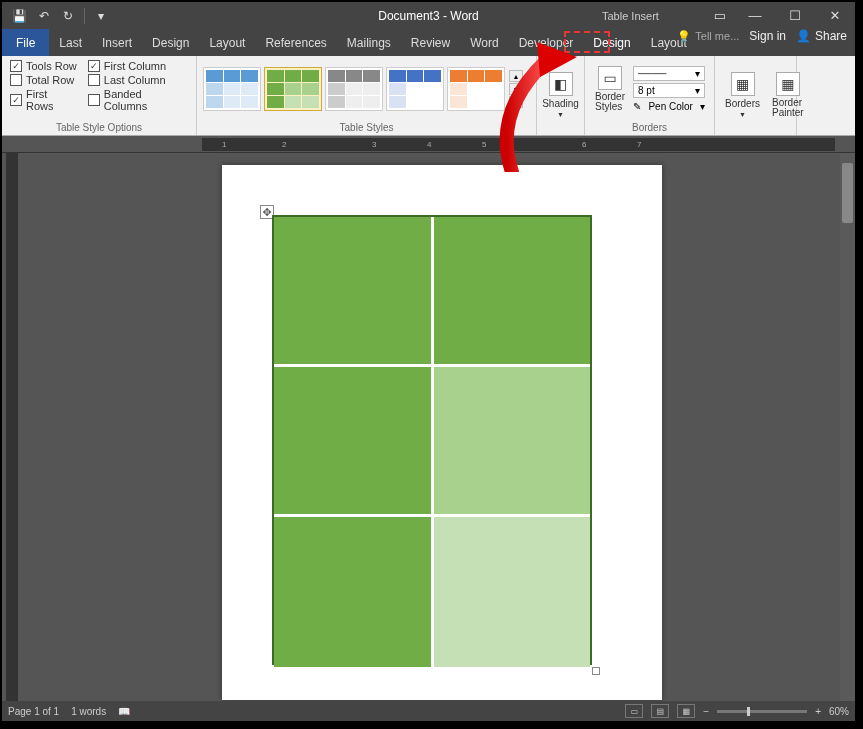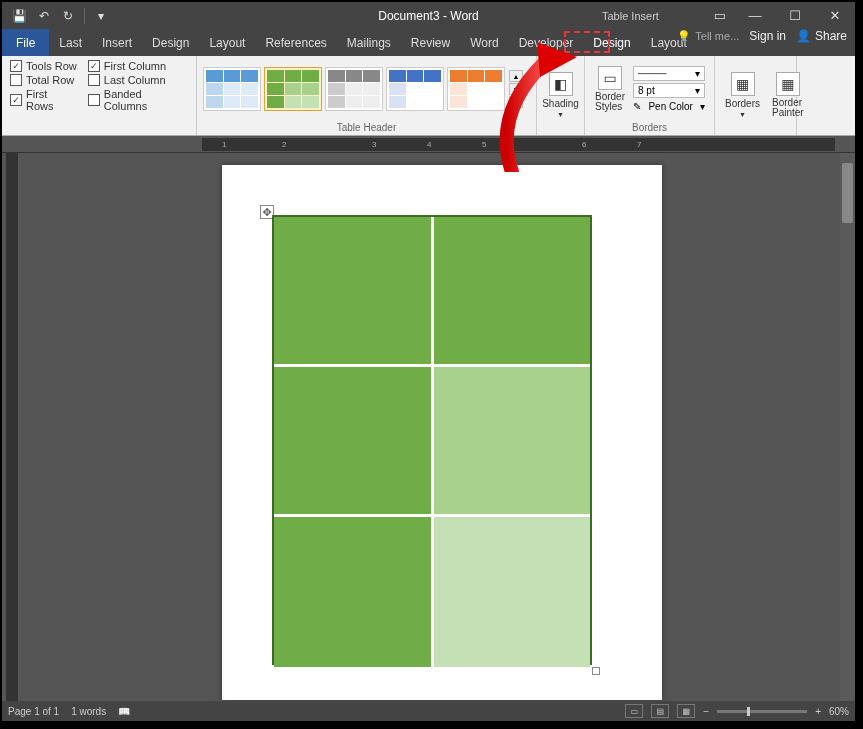--- a/index.html
+++ b/index.html
@@ -171,20 +171,21 @@
           <label class="chk">
               <span class="chk-box"></span>
               <span>Last Column</span>
             </label>
           <label class="chk">
               <span class="chk-box"></span>
               <span>Banded Columns</span>
             </label>
         </div>
       </div>
+      <div class="group-label">Table Style Options</div>
     </div>
 
     <div class="group styles">
       <div class="group-body">
         <div class="style-gallery">
           <div class="style-item">
             <div class="sr">
                 <div class="sc" style="background:#5b9bd5"></div>
                 <div class="sc" style="background:#5b9bd5"></div>
                 <div class="sc" style="background:#5b9bd5"></div>
@@ -268,21 +269,21 @@
                 <div class="sc" style="background:#fff"></div>
               </div>
           </div>
         </div>
         <div class="gallery-more">
           <div class="gm-btn">▲</div>
           <div class="gm-btn">▼</div>
           <div class="gm-btn">⌄</div>
         </div>
       </div>
-      <div class="group-label">Table Header</div>
+      <div class="group-label">Table Styles</div>
     </div>
 
     <div class="group shading-grp">
       <div class="group-body" style="justify-content:center;">
         <div class="rbtn">
           <div class="ic">◧</div>
           <span>Shading</span>
           <span style="font-size:7px;">▼</span>
         </div>
       </div>

